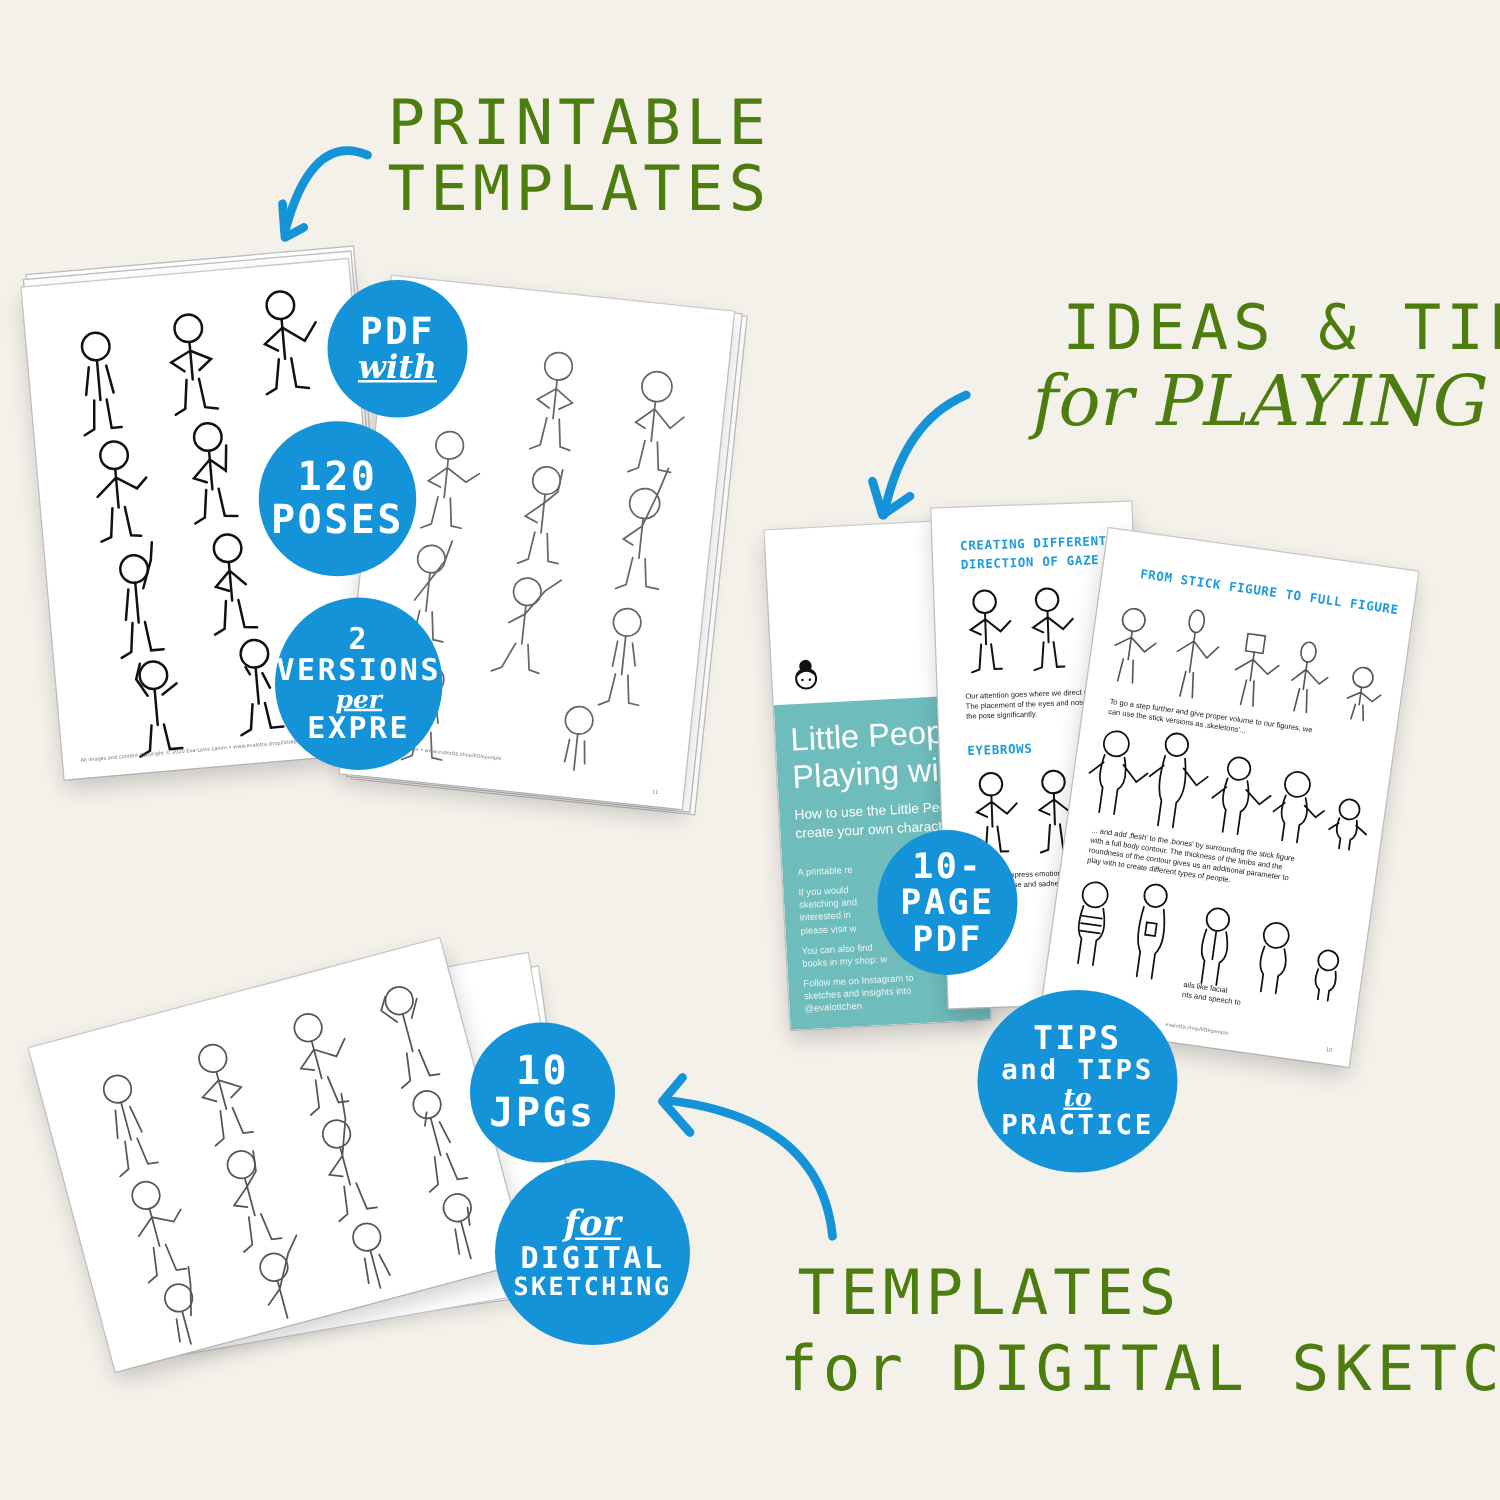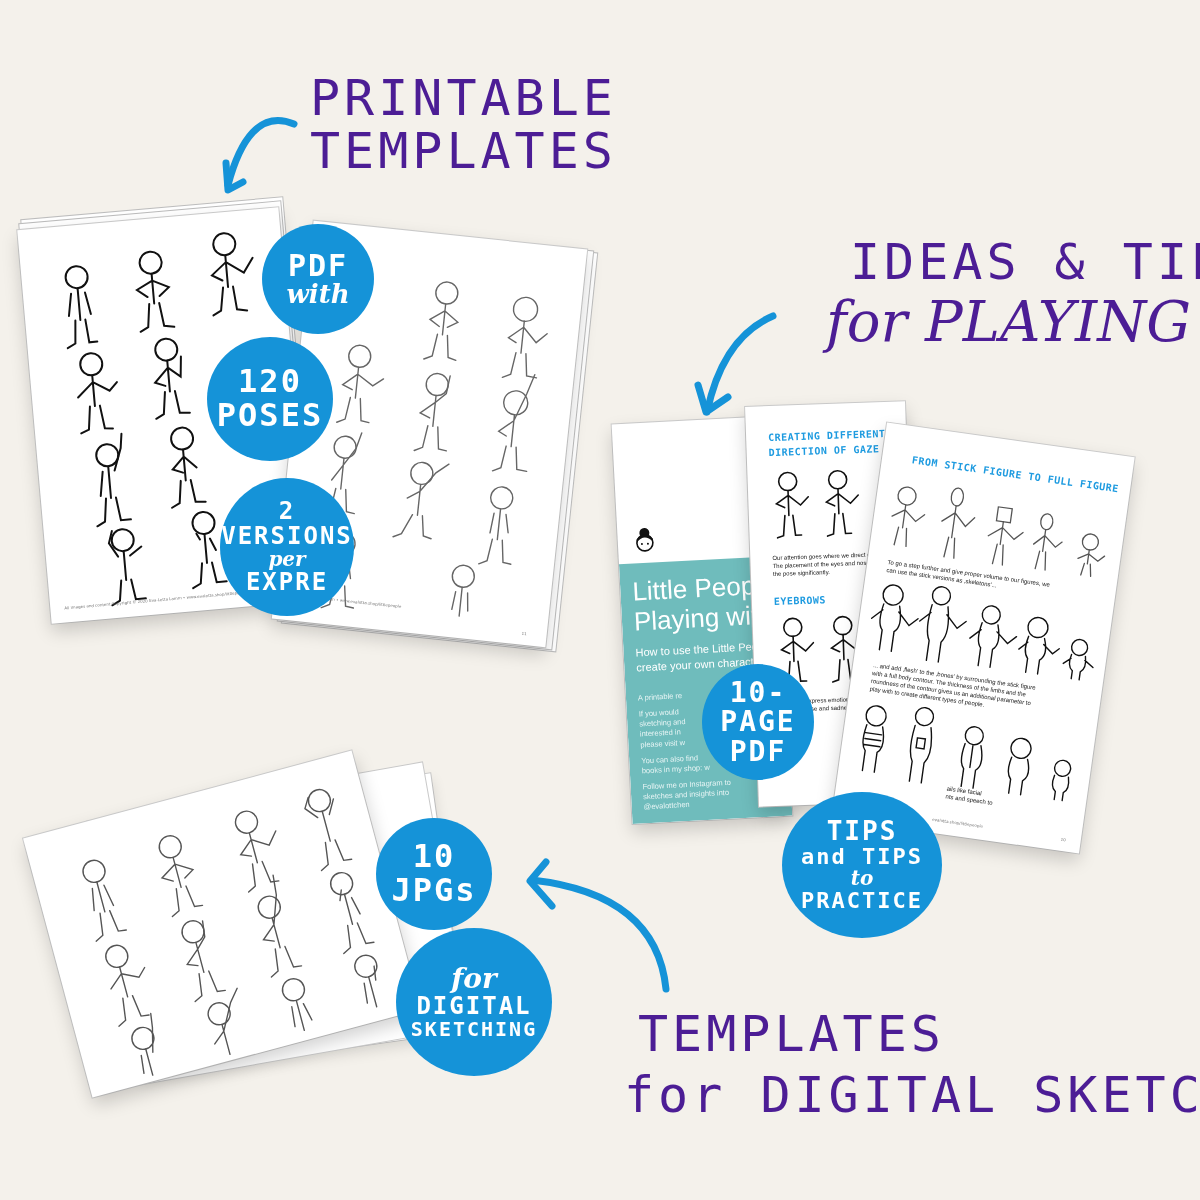--- a/index.html
+++ b/index.html
@@ -1,23 +1,23 @@
 <!DOCTYPE html>
 <html><head>
 <meta charset="utf-8">
 <style>
   html,body{margin:0;padding:0;}
   body{width:1200px;height:1200px;background:#f4f1eb;position:relative;overflow:hidden;font-family:"DejaVu Sans",sans-serif;}
-  .hand{position:absolute;color:#4c1d95;font-family:"DejaVu Sans Mono",monospace;letter-spacing:4px;line-height:1.05;white-space:nowrap;}
+  .hand{position:absolute;color:#4d7c0f;font-family:"DejaVu Sans Mono",monospace;letter-spacing:4px;line-height:1.05;white-space:nowrap;}
   .hand .line{display:block;}
   .script{font-family:"DejaVu Serif",serif;font-style:italic;letter-spacing:0;text-transform:none;}
   .sheet{position:absolute;background:#fff;box-shadow:0 8px 18px rgba(0,0,0,0.18),0 0 0 1px #cfcfcf;}
   .stack{position:absolute;background:#fff;box-shadow:0 0 0 1px #bdbdbd;}
   .badge{position:absolute;border-radius:50%;background:#1593d8;color:#fff;display:flex;flex-direction:column;align-items:center;justify-content:center;text-align:left;font-family:"DejaVu Sans Mono",monospace;font-weight:bold;letter-spacing:2px;line-height:1.05;}
-  .badge .sm{font-family:"DejaVu Serif",serif;font-style:italic;letter-spacing:0;font-weight:bold;}
+  .badge .sm{font-family:"DejaVu Serif",serif;font-style:italic;letter-spacing:0;font-weight:bold;text-decoration:underline;}
   .footer-text{position:absolute;font-size:4px;color:#777;white-space:nowrap;}
   .teal{position:absolute;background:#6fbcbc;}
   .teal-title{color:#fff;font-family:"Liberation Sans",sans-serif;font-size:26px;line-height:1.15;white-space:nowrap;}
   .teal-sub{color:#fff;font-family:"Liberation Sans",sans-serif;font-size:11px;line-height:1.4;white-space:nowrap;}
   .teal-small{color:#e8f5f5;font-family:"Liberation Sans",sans-serif;font-size:7.5px;line-height:1.35;white-space:nowrap;}
   .ph{font-family:"DejaVu Sans Mono",monospace;color:#1e9be0;font-weight:bold;font-size:10px;letter-spacing:0.5px;white-space:nowrap;}
   .pbody{font-family:"Liberation Sans",sans-serif;font-size:6px;color:#222;line-height:1.35;white-space:nowrap;}
 </style>
 </head>
 <body>

